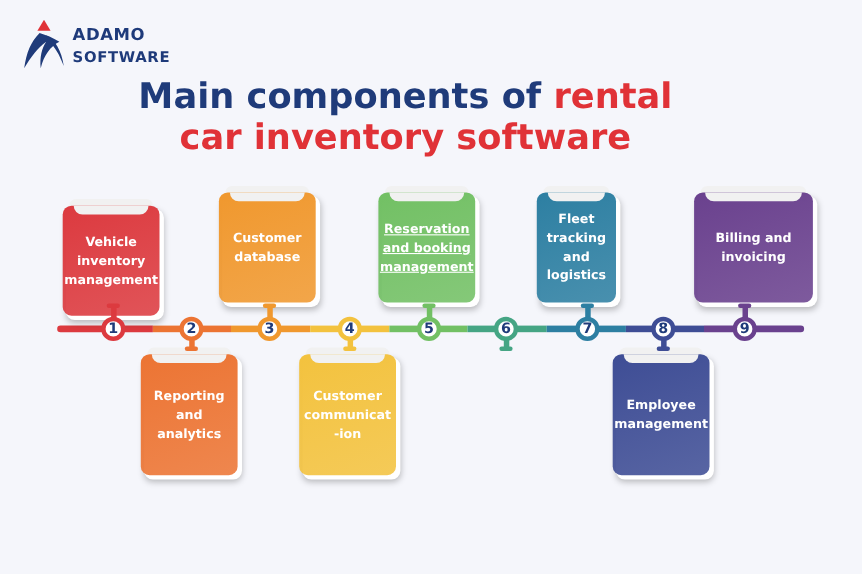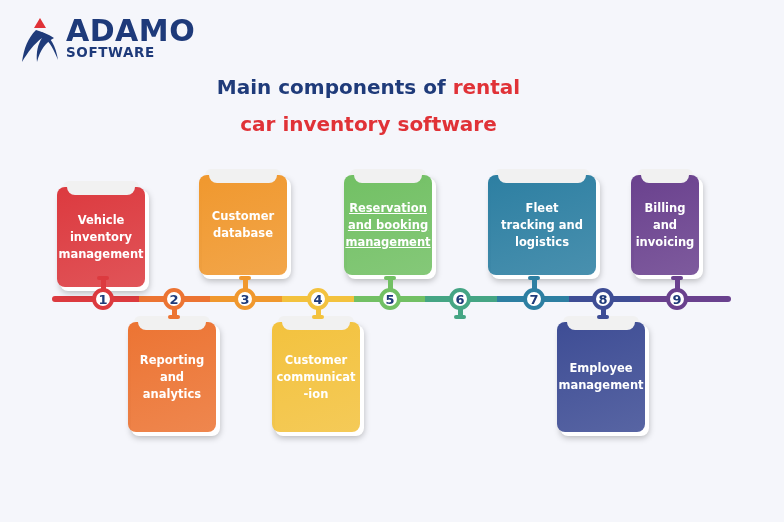--- a/index.html
+++ b/index.html
@@ -1,21 +1,21 @@
 <!DOCTYPE html>
 <html><head>
 <meta charset="utf-8">
 <style>
   html, body { margin:0; padding:0; }
   body { width:784px; height:522px; background:#f5f6fb; position:relative; overflow:hidden; font-family:"DejaVu Sans", sans-serif; }
   .logo { position:absolute; left:20px; top:16px; width:170px; height:48px; }
   .logo-mark { position:absolute; left:0; top:0; width:44px; height:48px; }
-  .logo-text1 { position:absolute; left:46px; top:2px; font-size:30px; font-weight:bold; color:#1e3a7a; letter-spacing:0.5px; line-height:26px; }
+  .logo-text1 { position:absolute; left:46px; top:2px; font-size:15px; font-weight:bold; color:#1e3a7a; letter-spacing:0.5px; line-height:26px; }
   .logo-text2 { position:absolute; left:46px; top:28px; font-size:13.5px; font-weight:bold; color:#1e3a7a; letter-spacing:0.6px; line-height:16px; }
-  .title { position:absolute; left:0; width:737px; text-align:center; font-weight:bold; font-size:20px; line-height:34px; }
+  .title { position:absolute; left:0; width:737px; text-align:center; font-weight:bold; font-size:32px; line-height:34px; }
   .title.l1 { top:70px; }
   .title.l2 { top:107px; }
   .navy { color:#1f3b7a; }
   .red { color:#e03237; }
   .timeline { position:absolute; left:0; top:0; width:784px; height:522px; }
   .card-wrap { position:absolute; width:92px; }
   .card-shadow { position:absolute; left:3px; top:3px; right:-4px; bottom:-4px; background:#ffffff; border-radius:8px; box-shadow:0 2px 6px rgba(0,0,0,0.25); }
   .card-tab { position:absolute; left:6px; right:6px; top:-6px; height:14px; background:#f1f1f1; border-radius:6px 6px 0 0; }
   .card { position:absolute; left:0; top:0; right:0; bottom:0; border-radius:8px; display:flex; align-items:center; justify-content:center; text-align:center; color:#fff; font-weight:bold; font-size:11.5px; line-height:17px; padding:0 4px; box-sizing:border-box; white-space:pre-line; }
   .card-notch { position:absolute; left:10px; right:10px; top:0; height:8px; background:#f1f1f1; border-radius:0 0 10px 10px; }
@@ -101,42 +101,42 @@
 and booking
 management</div>
       <div class="card-notch"></div>
     </div>
     <div class="stem" style="left: 387.5px; top: 277px; height: 14px; background: rgb(114, 192, 100);"></div>
     <div class="stem-tip" style="left: 384px; top: 276px; background: rgb(114, 192, 100);"></div>
     <div class="node" style="left: 379px; top: 288px; border: 4px solid rgb(114, 192, 100);">5</div>
     <div class="stem" style="left: 457.5px; top: 307px; height: 11px; background: rgb(69, 165, 132);"></div>
     <div class="stem-tip" style="left: 454px; top: 315px; background: rgb(69, 165, 132);"></div>
     <div class="node" style="left: 449px; top: 288px; border: 4px solid rgb(69, 165, 132);">6</div>
-    <div class="card-wrap" style="left: 488px; top: 175px; width: 108px; height: 100px;">
+    <div class="card-wrap" style="left: 488px; top: 175px; width: 72px; height: 100px;">
       <div class="card-shadow"></div>
       <div class="card-tab"></div>
       <div class="card" style="background: linear-gradient(160deg, rgb(45, 127, 162), rgba(45, 127, 162, 0.867));">Fleet
 tracking and
 logistics</div>
       <div class="card-notch"></div>
     </div>
     <div class="stem" style="left: 531.5px; top: 277px; height: 14px; background: rgb(45, 127, 162);"></div>
     <div class="stem-tip" style="left: 528px; top: 276px; background: rgb(45, 127, 162);"></div>
     <div class="node" style="left: 523px; top: 288px; border: 4px solid rgb(45, 127, 162);">7</div>
     <div class="card-wrap" style="left: 557px; top: 322px; width: 88px; height: 110px;">
       <div class="card-shadow"></div>
       <div class="card-tab"></div>
       <div class="card" style="background: linear-gradient(160deg, rgb(62, 77, 149), rgba(62, 77, 149, 0.867));">Employee
 management</div>
       <div class="card-notch"></div>
     </div>
     <div class="stem" style="left: 600.5px; top: 307px; height: 11px; background: rgb(62, 77, 149);"></div>
     <div class="stem-tip" style="left: 597px; top: 315px; background: rgb(62, 77, 149);"></div>
     <div class="node" style="left: 592px; top: 288px; border: 4px solid rgb(62, 77, 149);">8</div>
-    <div class="card-wrap" style="left: 631px; top: 175px; width: 68px; height: 100px;">
+    <div class="card-wrap" style="left: 631px; top: 175px; width: 108px; height: 100px;">
       <div class="card-shadow"></div>
       <div class="card-tab"></div>
       <div class="card" style="background: linear-gradient(160deg, rgb(106, 65, 142), rgba(106, 65, 142, 0.867));">Billing and
 invoicing</div>
       <div class="card-notch"></div>
     </div>
     <div class="stem" style="left: 674.5px; top: 277px; height: 14px; background: rgb(106, 65, 142);"></div>
     <div class="stem-tip" style="left: 671px; top: 276px; background: rgb(106, 65, 142);"></div>
     <div class="node" style="left: 666px; top: 288px; border: 4px solid rgb(106, 65, 142);">9</div>
   </div>

